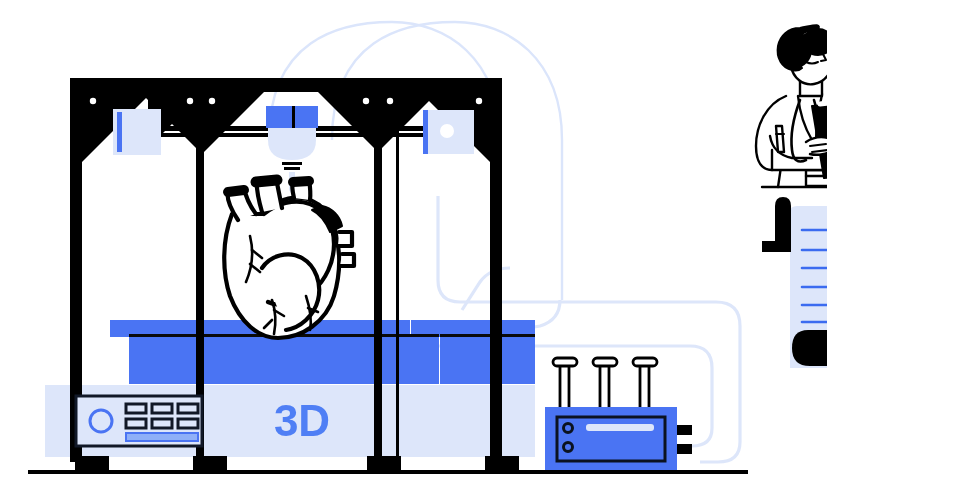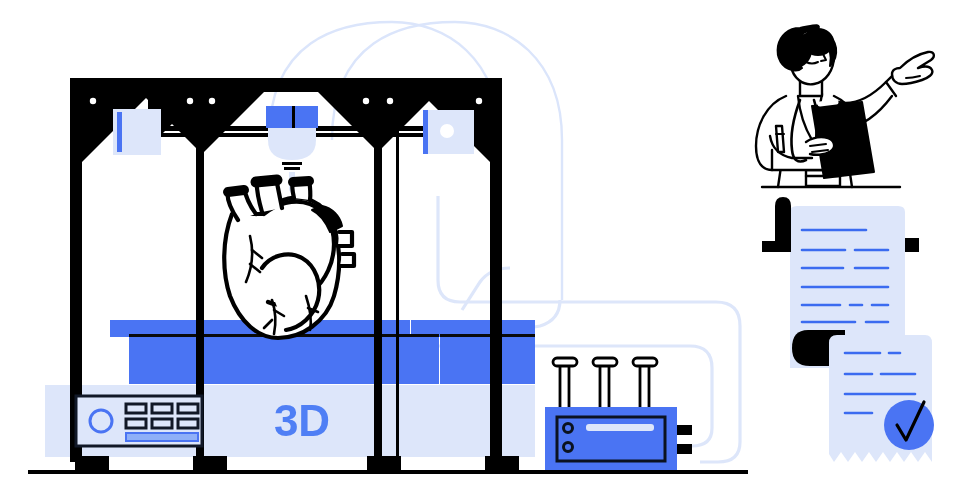--- a/index.html
+++ b/index.html
@@ -5,21 +5,21 @@
   html, body {
     margin: 0;
     padding: 0;
     background: #ffffff;
   }
   body {
     font-family: "Liberation Sans", sans-serif;
   }
   #scene {
     position: relative;
-    width: 961px;
+    width: 827px;
     height: 500px;
     background: #ffffff;
     overflow: hidden;
   }
   #scene svg {
     display: block;
   }
   .hidden-label {
     position: absolute;
     width: 1px;

